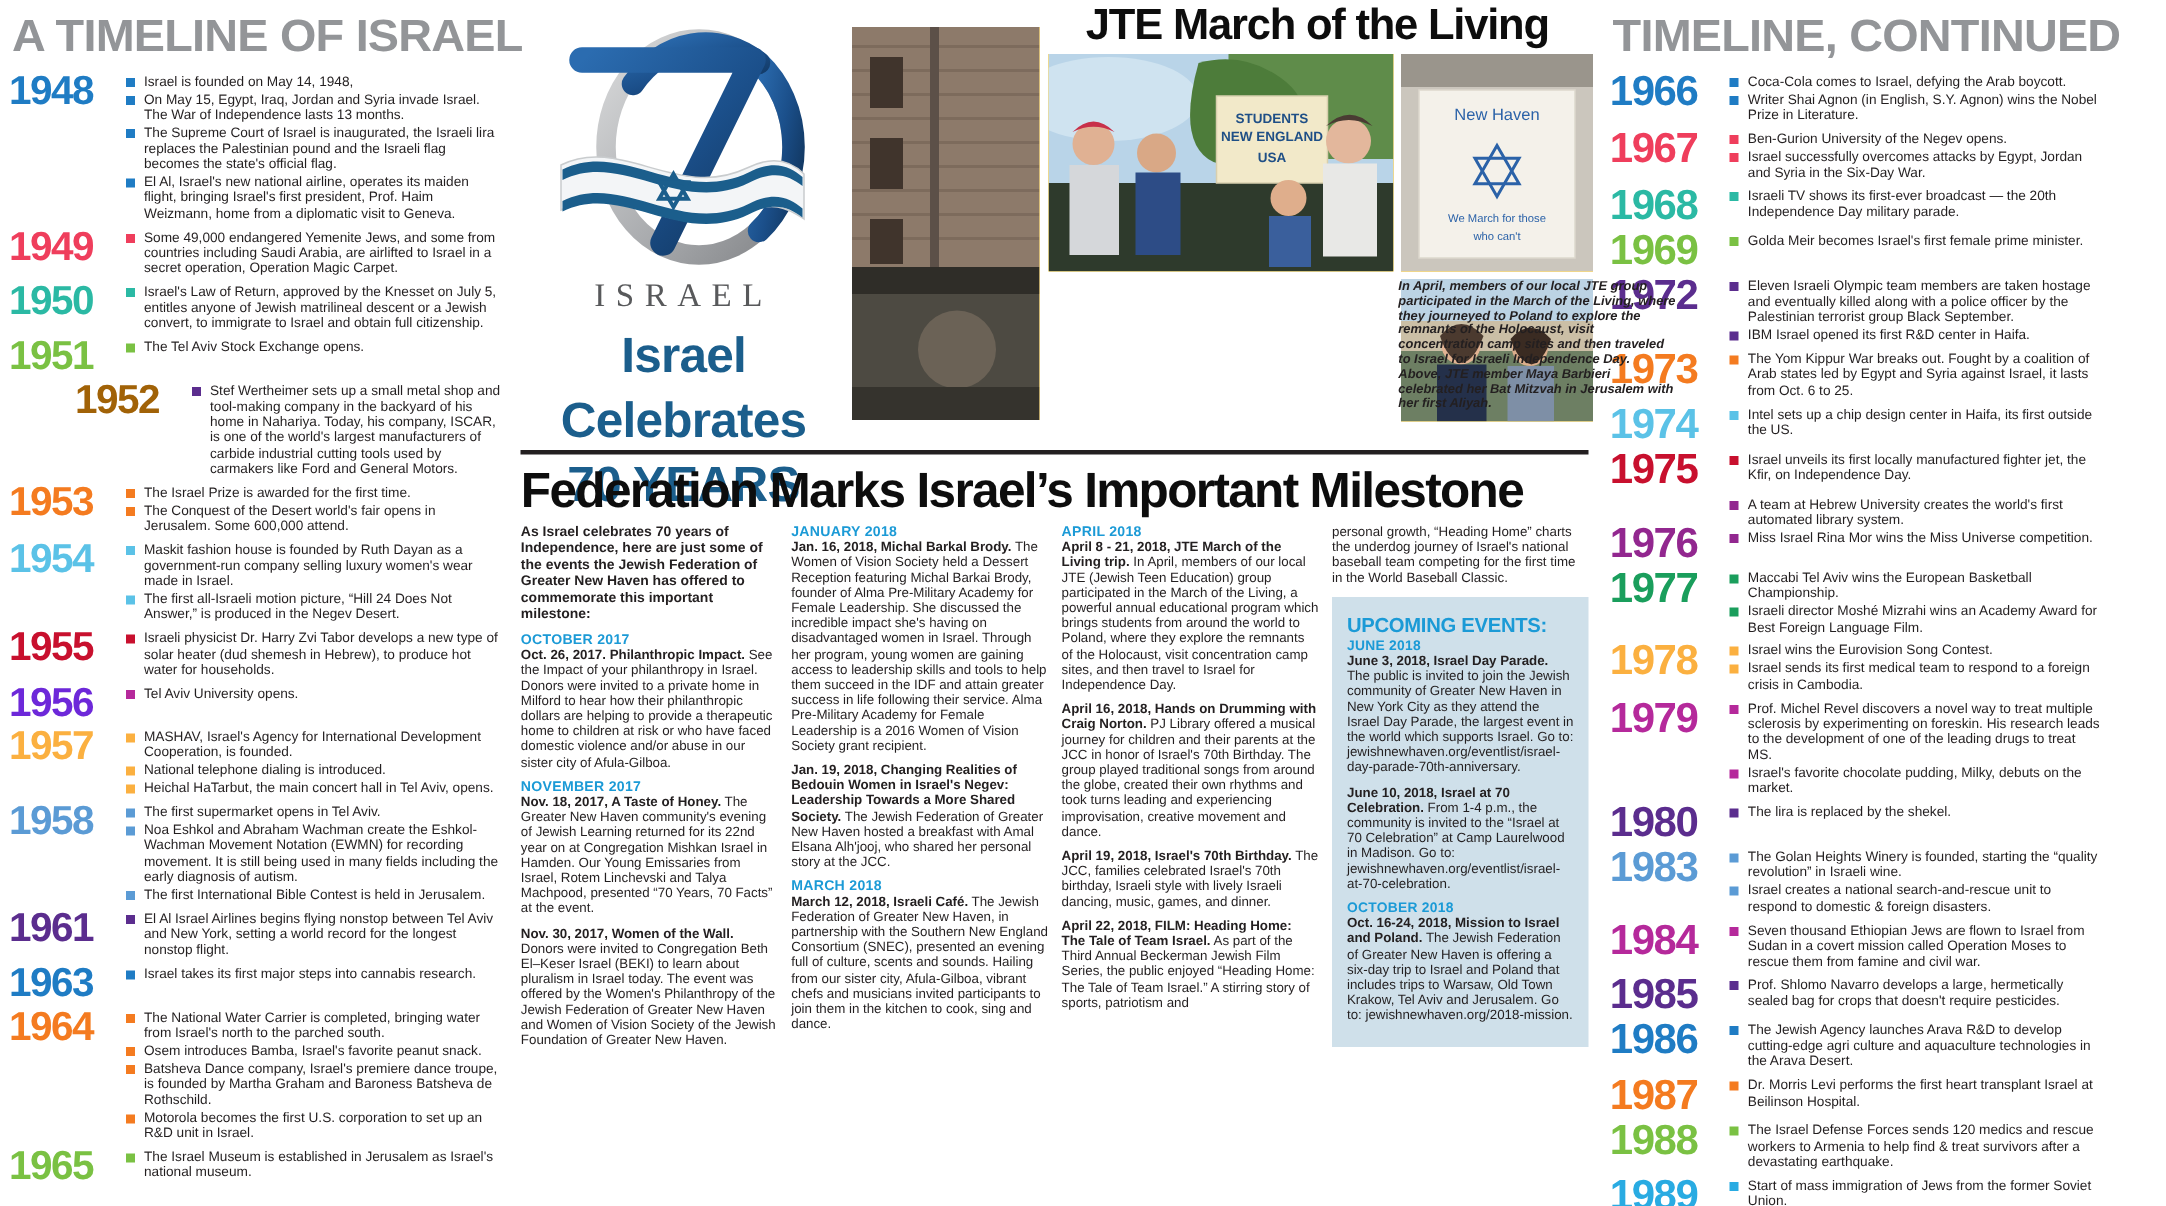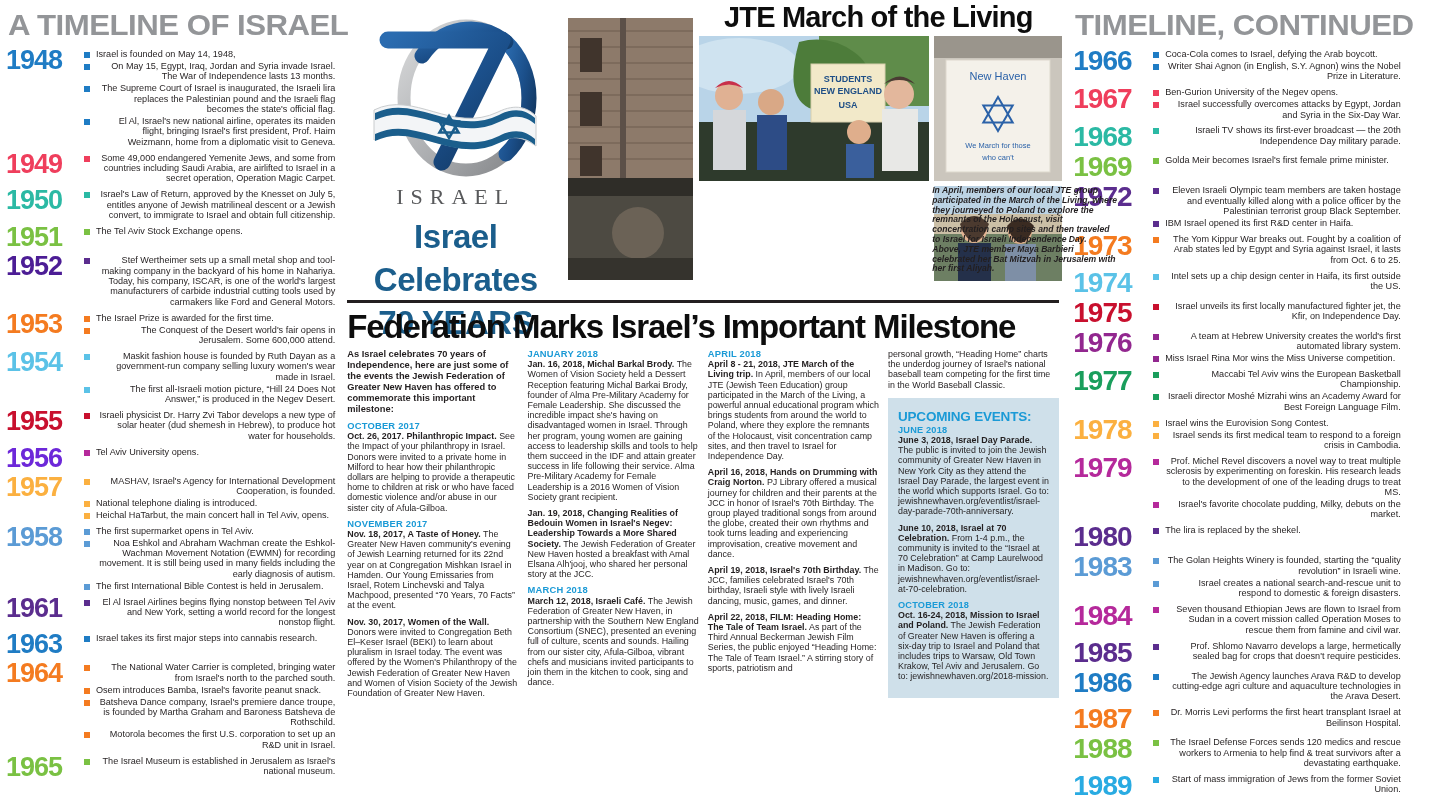--- a/index.html
+++ b/index.html
@@ -17,21 +17,21 @@
     text-transform:uppercase; white-space:nowrap;
     transform:scaleX(1.04); transform-origin:left center;
   }
   .tl-row { display:flex; align-items:flex-start; margin-bottom:1px; }
   .tl-year {
     flex:0 0 78px; font-weight:bold; font-size:27px; line-height:1.0;
     letter-spacing:-1px; padding-top:1px;
   }
   .tl-col.right .tl-year { flex:0 0 80px; font-size:28px; }
   .tl-items { flex:1 1 auto; padding-top:3px; }
-  .tl-item { display:flex; align-items:flex-start; margin-bottom:1.5px;text-align:right; }
+  .tl-item { display:flex; align-items:flex-start; margin-bottom:1.5px; }
   .bullet { flex:0 0 6px; width:6px; height:6px; margin:3px 6px 0 0; display:block; }
   .tl-text { font-size:9.1px; line-height:10.4px; color:#231f20; }
 
   
   .center { width:720px; position:relative; }
   .center-top { display:flex; height:296px; }
 
   .logo-block { width:225px; padding-top:6px; text-align:center; }
   .logo-mark { width:200px; height:190px; margin:0 auto; display:block; }
   .logo-word { font-family:"Liberation Serif", serif; font-size:22px;
@@ -119,21 +119,21 @@
         <div class="tl-row">
           <div class="tl-year" style="color: rgb(122, 193, 67);">1951</div>
           <div class="tl-items">
             <div class="tl-item">
               <span class="bullet" style="background: rgb(122, 193, 67);"></span>
               <div class="tl-text">The Tel Aviv Stock Exchange opens.</div>
             </div>
           </div>
         </div>
         <div class="tl-row">
-          <div class="tl-year" style="color: #4c1d95;">1952</div>
+          <div class="tl-year" style="color: #a16207; margin-left: 44px;">1952</div>
           <div class="tl-items">
             <div class="tl-item">
               <span class="bullet" style="background: rgb(91, 45, 142);"></span>
               <div class="tl-text">Stef Wertheimer sets up a small metal shop and tool-making company in the backyard of his home in Nahariya. Today, his company, ISCAR, is one of the world's largest manufacturers of carbide industrial cutting tools used by carmakers like Ford and General Motors.</div>
             </div>
           </div>
         </div>
         <div class="tl-row">
           <div class="tl-year" style="color: rgb(244, 123, 32);">1953</div>
           <div class="tl-items">
@@ -529,21 +529,21 @@
         <div class="tl-row">
           <div class="tl-year" style="color: rgb(200, 16, 46);">1975</div>
           <div class="tl-items">
             <div class="tl-item">
               <span class="bullet" style="background: rgb(200, 16, 46);"></span>
               <div class="tl-text">Israel unveils its first locally manufactured fighter jet, the Kfir, on Independence Day.</div>
             </div>
           </div>
         </div>
         <div class="tl-row">
-          <div class="tl-year" style="color: rgb(146, 39, 143);">1976</div>
+          <div class="tl-year" style="color: rgb(146, 39, 143); margin-top: 19px;">1976</div>
           <div class="tl-items">
             <div class="tl-item">
               <span class="bullet" style="background: rgb(146, 39, 143);"></span>
               <div class="tl-text">A team at Hebrew University creates the world's first automated library system.</div>
             </div>
             <div class="tl-item">
               <span class="bullet" style="background: rgb(146, 39, 143);"></span>
               <div class="tl-text">Miss Israel Rina Mor wins the Miss Universe competition.</div>
             </div>
           </div>

